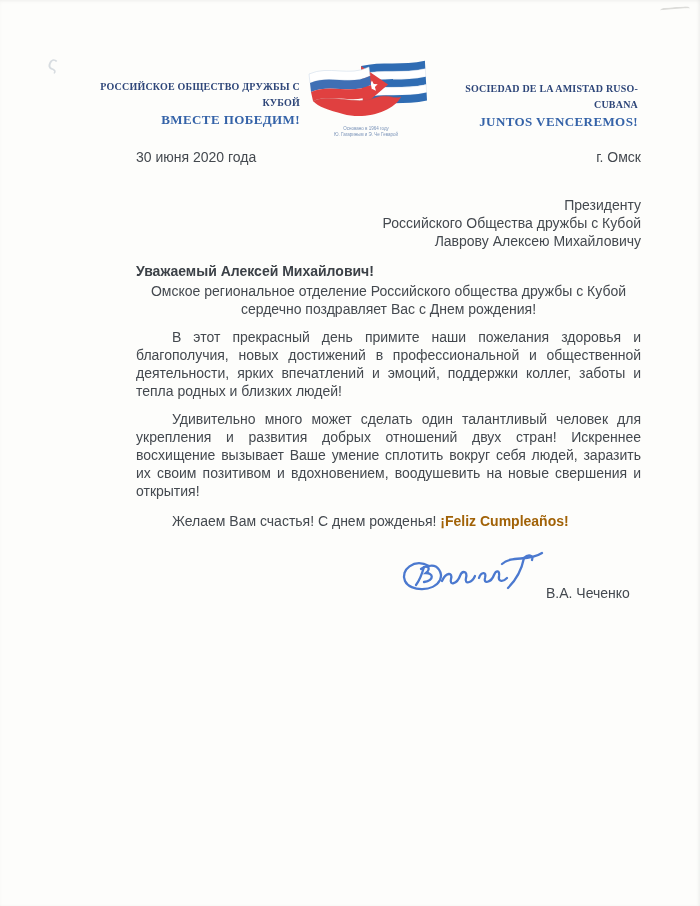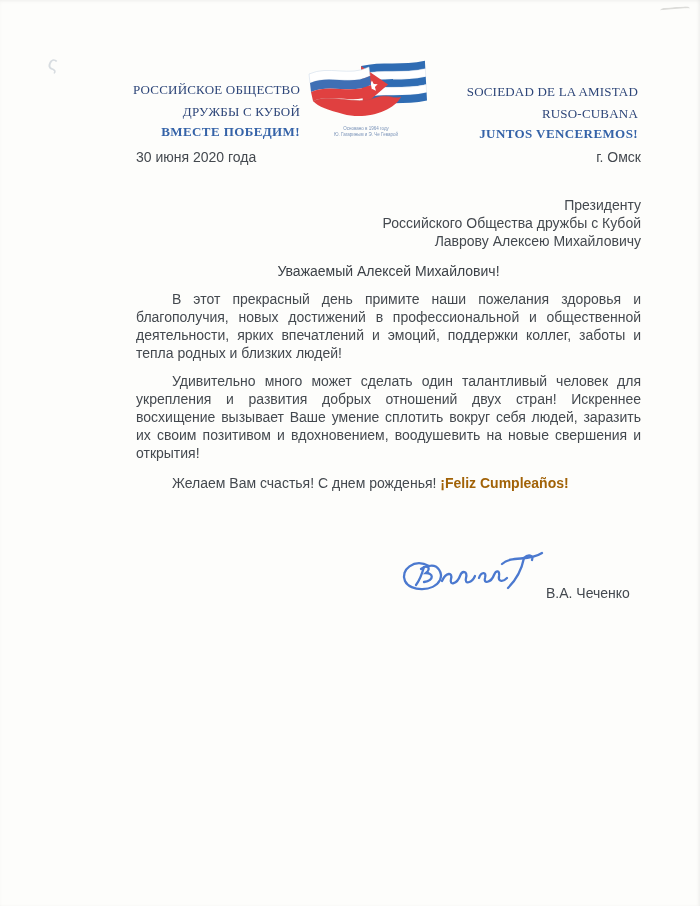--- a/index.html
+++ b/index.html
@@ -17,30 +17,30 @@
     background:
       radial-gradient(circle 1px at 120px 14px,#d8d8d4 60%,transparent 61%),
       radial-gradient(circle 1px at 333px 10px,#dcdcd8 60%,transparent 61%),
       radial-gradient(circle 1px at 512px 16px,#d8d8d4 60%,transparent 61%);
     opacity:.8;}
   
   .lh-left{position:absolute;top:79px;left:100px;width:200px;text-align:right;
     font-family:"Liberation Serif","DejaVu Serif",serif;}
   .lh-right{position:absolute;top:81px;left:428px;width:210px;text-align:right;
     font-family:"Liberation Serif","DejaVu Serif",serif;}
-  .lh-org{font-size:13px;font-weight:normal;letter-spacing:.2px;color:#2e4679;line-height:22px;}
+  .lh-org{font-size:10px;font-weight:bold;letter-spacing:.2px;color:#2e4679;line-height:16px;}
   .lh-motto{font-size:13px;font-weight:bold;letter-spacing:.4px;color:#3563a8;line-height:17px;}
   .flags{position:absolute;top:60px;left:303px;width:130px;height:66px;}
   .founding{position:absolute;top:126px;left:318px;width:96px;text-align:center;
     font-size:4.5px;line-height:6px;color:#7a93b8;filter:blur(.2px);}
   
   .col{position:absolute;left:108px;top:148px;width:505px;font-size:14px;line-height:18px;margin-left:28px;}
   .dateline{display:flex;justify-content:space-between;}
   .recipient{margin-top:30px;text-align:right;}
-  .salutation{margin-top:12px;text-align:center;font-weight:normal;color:#3c4147;}
+  .salutation{margin-top:12px;text-align:left;font-weight:bold;color:#3c4147;}
   .p-center{margin:2px 0 0 0;text-align:center;}
   .p-just{margin:10px 0 0 0;text-align:justify;text-indent:36px;}
   .p-wish{margin:12px 0 0 0;text-indent:36px;}
   .wish-es{font-weight:bold;color:#a16207;}
   
   .sig-titles{position:absolute;left:108px;top:553px;font-size:14px;line-height:17.5px;}
   .sig-svg{position:absolute;left:396px;top:550px;}
   .sig-name{position:absolute;left:546px;top:585px;font-size:14px;}
 </style>
 </head>
@@ -98,20 +98,21 @@
     </div>
 
     <div class="recipient">
       <div>Президенту</div>
       <div>Российского Общества дружбы с Кубой</div>
       <div>Лаврову Алексею Михайловичу</div>
     </div>
 
     <div class="salutation">Уважаемый Алексей Михайлович!</div>
 
+    <p class="p-center">Омское региональное отделение Российского общества дружбы с Кубой сердечно поздравляет Вас с Днем рождения!</p>
 
     <p class="p-just">В этот прекрасный день примите наши пожелания здоровья и благополучия, новых достижений в профессиональной и общественной деятельности, ярких впечатлений и эмоций, поддержки коллег, заботы и тепла родных и близких людей!</p>
 
     <p class="p-just">Удивительно много может сделать один талантливый человек для укрепления и развития добрых отношений двух стран! Искреннее восхищение вызывает Ваше умение сплотить вокруг себя людей, заразить их своим позитивом и вдохновением, воодушевить на новые свершения и открытия!</p>
 
     <p class="p-wish"><span>Желаем Вам счастья! С днем рожденья! </span><span class="wish-es">¡Feliz Cumpleaños!</span></p>
 
   </div>
 
 

